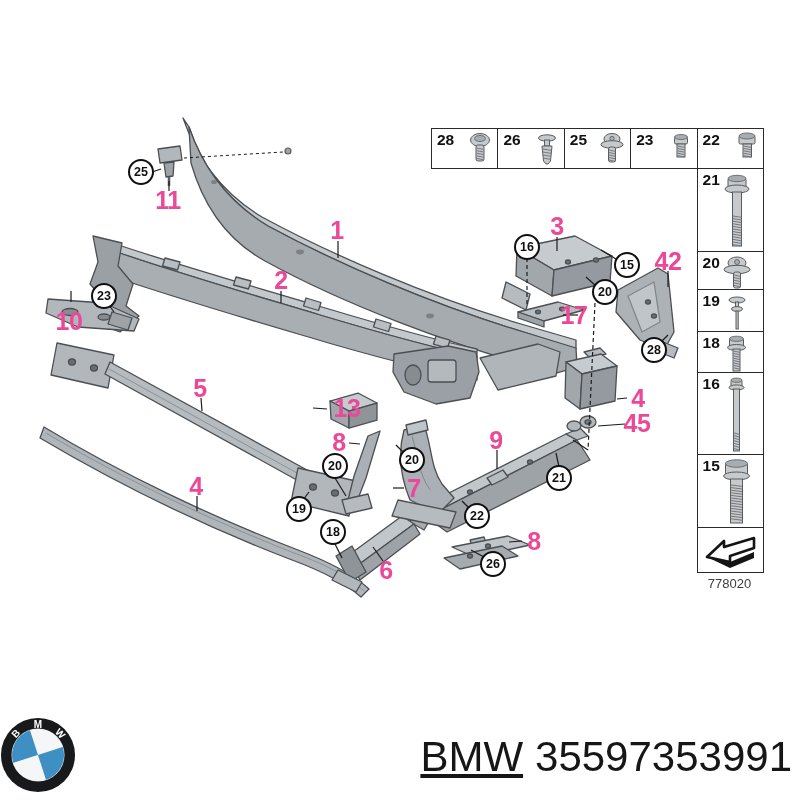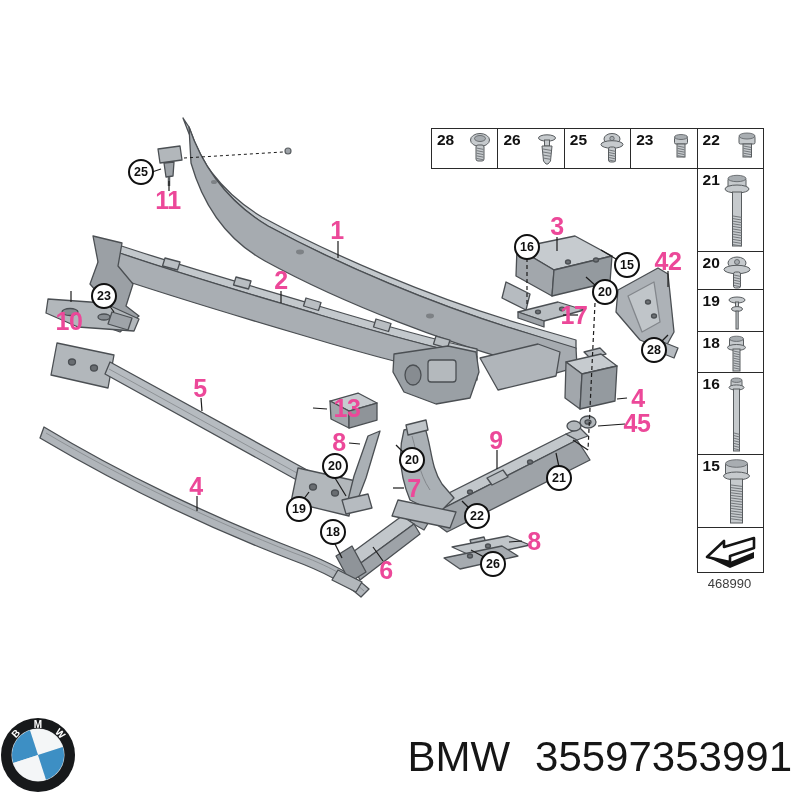--- a/index.html
+++ b/index.html
@@ -12,21 +12,21 @@
   .circle-label{position:absolute;transform:translate(-50%,-50%);width:22px;height:22px;
                 border:2px solid #101010;border-radius:50%;background:#fff;
                 display:flex;align-items:center;justify-content:center;
                 font-weight:bold;font-size:12.5px;color:#101010;}
   .cell{position:absolute;border:1.3px solid #2a2a2a;box-sizing:border-box;background:#fff;}
   .cell-num{position:absolute;top:2px;left:5px;font-weight:bold;font-size:15.5px;color:#111;}
   .cell-icon{position:absolute;}
   .diag-num{position:absolute;left:696px;top:576px;width:67px;text-align:center;
             font-size:13px;color:#3d3d3d;}
   .pn{position:absolute;right:8px;top:733px;font-size:42px;color:#161616;white-space:nowrap;}
-  .pn .brand{margin-right:25px;}
+  .pn .brand{margin-right:12px;text-decoration:underline;}
   .logo{position:absolute;left:0px;top:717px;}
   svg .m{fill:#c6cacd;stroke:#585c5f;stroke-width:1;}
   svg .d{fill:#a8adb1;stroke:#585c5f;stroke-width:0.8;}
   svg .t{stroke:#74787c;stroke-width:1;}
 </style>
 </head>
 <body>
 
 <div class="stage">
 
@@ -405,21 +405,21 @@
           </svg></span>
       </div>
       <div class="cell" style="left: 696.6px; top: 527px; width: 67.4px; height: 46px;">
         <span class="cell-icon" style="left: 6.7px; top: 3px;"><svg width="54" height="40" viewBox="0 0 54 40">
             <path d="M3,26 L20,10 L20,16 L50,7 L50,17 L26,25 L26,31 Z" fill="#ffffff" stroke="#141414" stroke-width="2.6" stroke-linejoin="round"></path>
             <path d="M3,26 L26,31 L50,21 L50,27 L26,37 Z" fill="#141414"></path>
           </svg></span>
       </div>
     </div>
 
-  <div class="diag-num">468990</div>
+  <div class="diag-num">778020</div>
 
   <svg class="logo" width="76" height="76" viewBox="0 0 76 76">
     <circle cx="38" cy="38" r="37" fill="#17191b"></circle>
     <circle cx="38" cy="38" r="26.5" fill="#dfe2e4"></circle>
     <g transform="rotate(-18 38 38)">
       <path d="M38,12 A26,26 0 0 1 64,38 L38,38 Z" fill="#f4f6f7"></path>
       <path d="M38,12 A26,26 0 0 0 12,38 L38,38 Z" fill="#3d8fc4"></path>
       <path d="M12,38 A26,26 0 0 0 38,64 L38,38 Z" fill="#f4f6f7"></path>
       <path d="M38,64 A26,26 0 0 0 64,38 L38,38 Z" fill="#3d8fc4"></path>
     </g>

